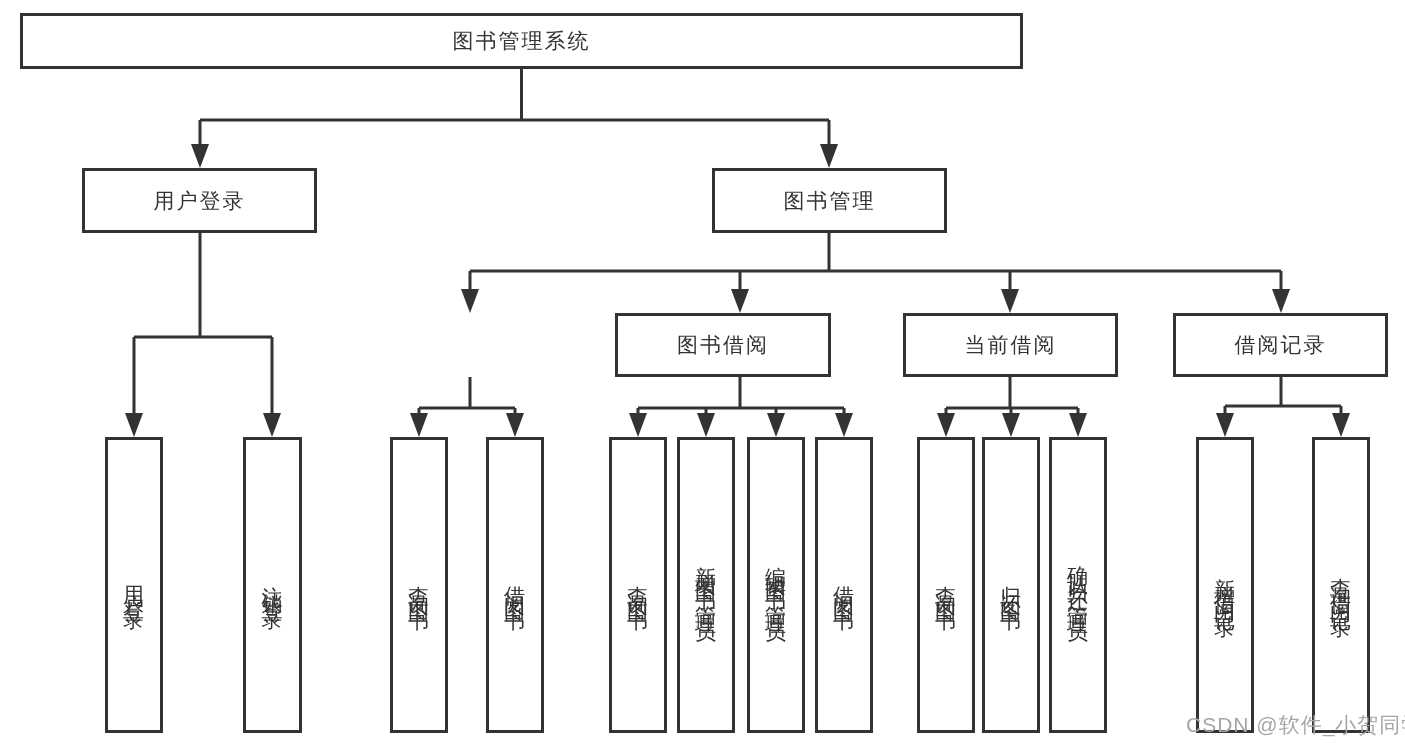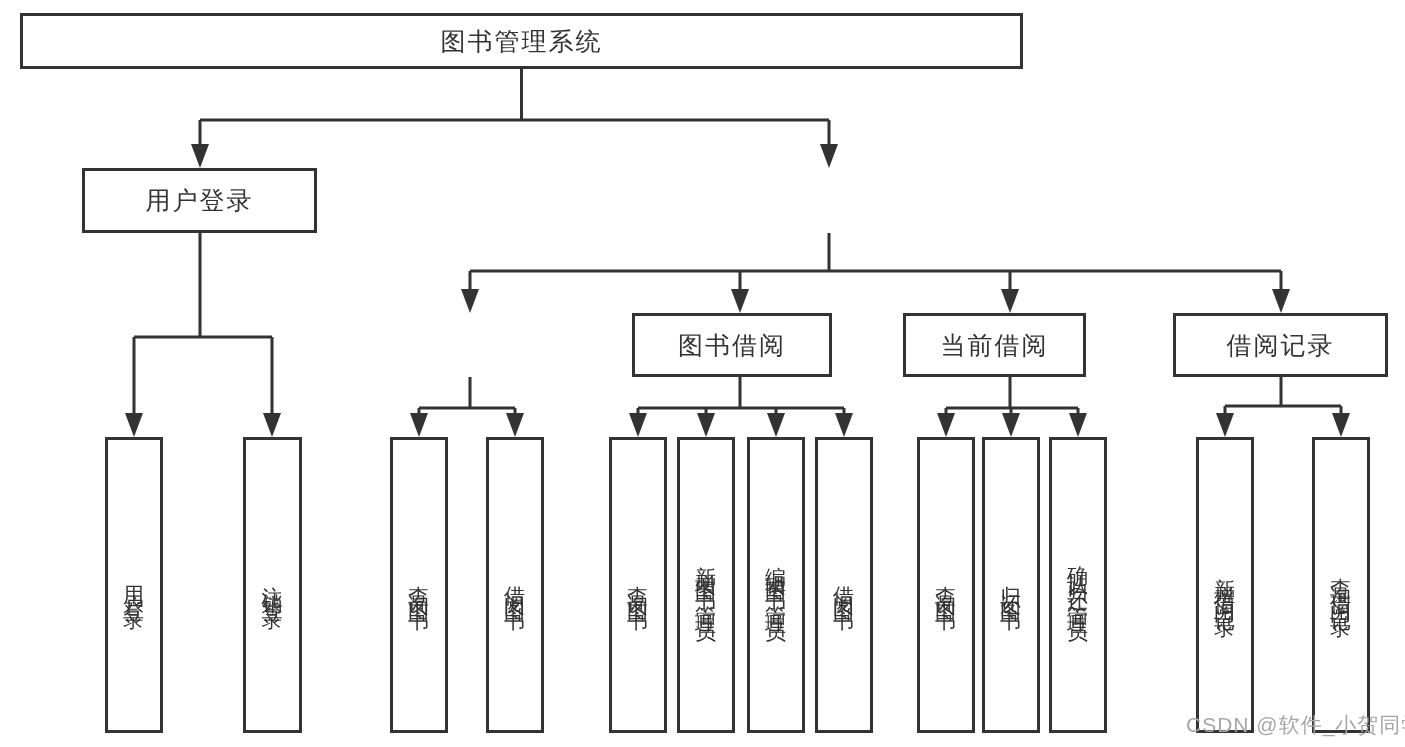--- a/index.html
+++ b/index.html
@@ -27,21 +27,21 @@
   }
   .node{
     position:absolute;
     box-sizing:border-box;
     border:3px solid var(--line);
     background:var(--background);
     display:flex;align-items:center;justify-content:center;
     color:var(--text);
   }
   .node.h .lbl{
-    font-size:25px;
+    font-size:21px;
     letter-spacing:2px;
     white-space:nowrap;
   }
   .node.v .lbl{
     writing-mode:vertical-rl;
     font-size:21px;
     letter-spacing:8px;
     line-height:1;
   }
   .watermark{
@@ -90,25 +90,28 @@
       M1332 413 L1350 413 L1341 437 Z"></path>
   </svg>
 
   <div class="node h" style="left:20px;top:13px;width:1003px;height:56px">
     <span class="lbl">图书管理系统</span>
   </div>
 
   <div class="node h" style="left:82px;top:168px;width:235px;height:65px">
     <span class="lbl">用户登录</span>
   </div>
+  <div class="node h" style="left:712px;top:168px;width:235px;height:65px">
+    <span class="lbl">图书管理</span>
+  </div>
 
-  <div class="node h" style="left:632px;top:313px;width:200px;height:64px">
+  <div class="node h" style="left:615px;top:313px;width:216px;height:64px">
     <span class="lbl">图书借阅</span>
   </div>
-  <div class="node h" style="left:903px;top:313px;width:183px;height:64px">
+  <div class="node h" style="left:903px;top:313px;width:215px;height:64px">
     <span class="lbl">当前借阅</span>
   </div>
   <div class="node h" style="left:1173px;top:313px;width:215px;height:64px">
     <span class="lbl">借阅记录</span>
   </div>
 
   <div class="node v" style="left:105px;top:437px;width:58px;height:296px">
     <span class="lbl">用户登录</span>
   </div>
   <div class="node v" style="left:243px;top:437px;width:59px;height:296px">

